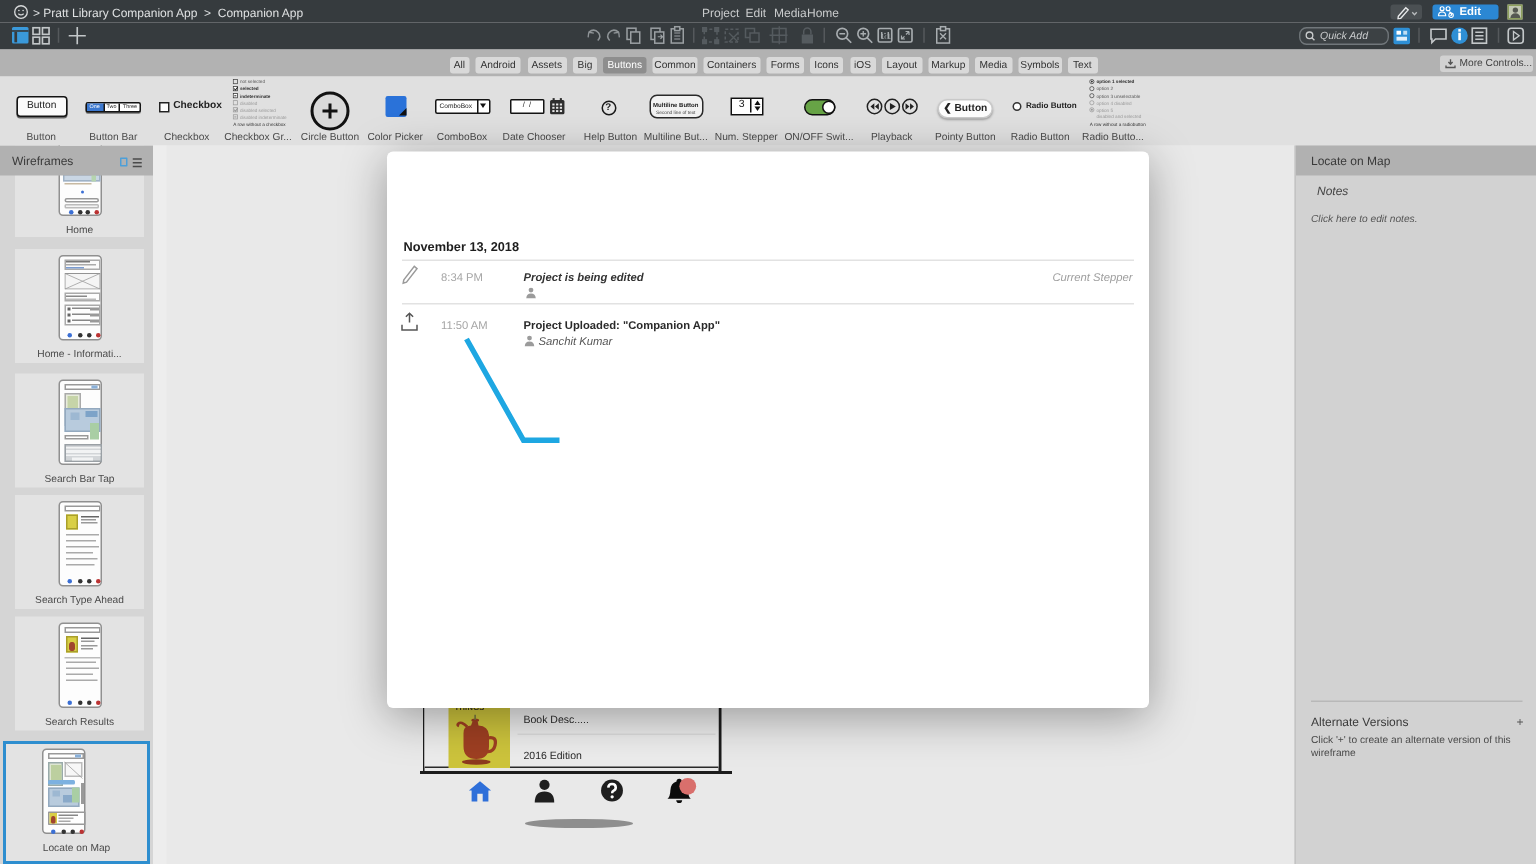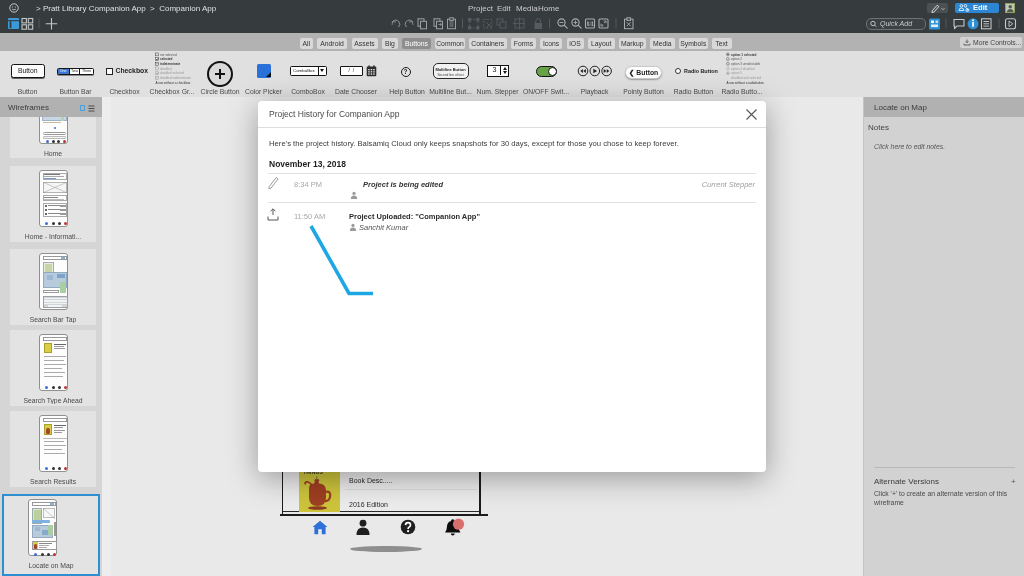--- a/index.html
+++ b/index.html
@@ -25,21 +25,21 @@
 </head>
 <body>
 
 <div class="abs" id="menubar">
   <svg class="abs" style="left:8.5px;top:3px" width="10" height="10" viewBox="0 0 10 10">
     <circle cx="5" cy="5" r="4.2" fill="none" stroke="#d7d9da" stroke-width="0.9"></circle>
     <circle cx="3.6" cy="4" r="0.55" fill="#d7d9da"></circle>
       <circle cx="6.4" cy="4" r="0.55" fill="#d7d9da"></circle>
     <path d="M3.2 6.2 Q5 7.6 6.8 6.2" fill="none" stroke="#d7d9da" stroke-width="0.8"></path>
   </svg>
-  <div class="abs crumb" style="left:36px">&gt;&nbsp;Pratt Library Companion App&nbsp; &gt;&nbsp; Companion App</div>
+  <div class="abs crumb" style="left:22px">&gt;&nbsp;Pratt Library Companion App&nbsp; &gt;&nbsp; Companion App</div>
   <div class="abs menu" style="left:468px">Project</div>
   <div class="abs menu" style="left:497px">Edit</div>
   <div class="abs menu" style="left:516px">Media</div>
   <div class="abs menu" style="left:538px">Home</div>
 
   <div class="abs" style="left:927px;top:2.5px;width:21px;height:10.5px;background:#4b5053;border-radius:2px;"></div>
   <svg class="abs" style="left:929px;top:3px" width="17" height="10" viewBox="0 0 17 10">
     <path d="M3.2 7.8 L8.2 2.2 L9.8 3.6 L4.8 9.2 L3 9.6 Z" fill="none" stroke="#e8eaeb" stroke-width="0.9"></path>
     <path d="M12.5 5.2 l1.5 1.6 1.5-1.6" fill="none" stroke="#b9bcbe" stroke-width="0.9"></path>
   </svg>
@@ -481,21 +481,21 @@
     <svg class="abs" style="left:88px;top:8px" width="7" height="7" viewBox="0 0 7 7">
         <path d="M0.5 1 h6 M0.5 3.5 h6 M0.5 6 h6" stroke="#4a4a4a" stroke-width="1"></path>
       </svg>
   </div>
 </div>
 
 <div class="abs" id="rightpanel" style="left:863px;top:97px;width:161px;height:479px;background:#d2d2d2;border-left:1px solid #c3c3c3;">
   <div class="abs" style="left:0;top:0;width:161px;height:20px;background:#b1b1b1;">
     <div class="abs" style="left:10px;top:6px;font-size:8px;color:#3a3a3a;">Locate on Map</div>
   </div>
-  <div class="abs" style="left:4px;top:26px;font-size:8px;color:#444;">Notes</div>
+  <div class="abs" style="left:14px;top:26px;font-size:8px;color:#444;font-style:italic;">Notes</div>
   <div class="abs" style="left:10px;top:46px;font-size:6.8px;color:#555;font-style:italic;">Click here to edit notes.</div>
   <div class="abs" style="left:10px;top:370px;width:141px;border-top:1px solid #b8b8b8;"></div>
   <div class="abs" style="left:10px;top:380px;font-size:8px;color:#3a3a3a;">Alternate Versions</div>
   <div class="abs" style="left:147px;top:380px;font-size:8px;color:#555;">+</div>
   <div class="abs" style="left:10px;top:392px;width:145px;font-size:6.8px;color:#4a4a4a;line-height:9px;">Click '+' to create an alternate version of this wireframe</div>
 </div>
 
 <div class="abs" style="left:102px;top:97px;width:9px;height:479px;background:#ededed;"></div>
 
 <div class="abs" id="wfbits">
@@ -537,35 +537,28 @@
   </svg>
   <svg class="abs" style="left:442px;top:518px" width="24" height="19" viewBox="0 0 24 19">
     <path d="M9 3 Q9 1.2 10.8 1.2 Q12.6 1.2 12.6 3 Q16.5 4 16.7 9 Q16.8 13 18.5 14.5 L3 14.5 Q4.8 13 4.9 9 Q5.1 4 9 3 Z" fill="#0c0c0c"></path>
     <path d="M8.8 15.5 L12.8 15.5 Q12.6 17.4 10.8 17.4 Q9 17.4 8.8 15.5 Z" fill="#0c0c0c"></path>
     <circle cx="16.5" cy="6.2" r="5.6" fill="#d96f6c"></circle>
   </svg>
   <div class="abs" style="left:350px;top:545.5px;width:72px;height:6.5px;border-radius:50%;background:#8e8e8e;"></div>
 </div>
 
 <div class="abs" id="modal" style="left:258px;top:101px;width:508px;height:371px;background:#fff;border-radius:4px;box-shadow:0 6px 30px rgba(0,0,0,0.35);">
-  <div class="abs" style="left:0;top:0;width:508px;height:27px;border-bottom:1px solid #ddd;">
-    <div class="abs" style="left:11px;top:8px;font-size:8.5px;color:#4a4a4a;">Project History for Companion App</div>
-    <svg class="abs" style="left:487px;top:7px" width="13" height="13" viewBox="0 0 13 13">
-      <path d="M1.5 1.5 L11.5 11.5 M11.5 1.5 L1.5 11.5" stroke="#555" stroke-width="1.1"></path>
-    </svg>
-  </div>
-  <div class="abs" style="left:11px;top:38px;font-size:7.7px;color:#3c3c3c;white-space:nowrap;">Here's the project history. Balsamiq Cloud only keeps snapshots for 30 days, except for those you chose to keep forever.</div>
   <div class="abs" style="left:11px;top:58px;font-size:8.5px;font-weight:bold;color:#1e1e1e;">November 13, 2018</div>
   <div class="abs" style="left:10px;top:71.5px;width:488px;border-top:1px solid #e2e2e2;"></div>
 
   <svg class="abs" style="left:9px;top:75px" width="13" height="14" viewBox="0 0 13 14">
     <path d="M2.2 10.6 L9.2 1.6 L11 3.1 L4 12.1 L1.8 12.8 Z" fill="none" stroke="#9a9a9a" stroke-width="1"></path>
   </svg>
   <div class="abs" style="left:36px;top:79px;font-size:7.5px;color:#a6a6a6;">8:34 PM</div>
-  <div class="abs" style="left:91px;top:78.5px;font-size:7.5px;font-weight:bold;font-style:italic;color:#333;margin-left:14px;">Project is being edited</div>
+  <div class="abs" style="left:91px;top:78.5px;font-size:7.5px;font-weight:bold;font-style:italic;color:#333;">Project is being edited</div>
   <div class="abs" style="right:11px;top:79px;font-size:7.5px;font-style:italic;color:#9e9e9e;">Current Stepper</div>
   <svg class="abs" style="left:92px;top:90px" width="8" height="8" viewBox="0 0 8 8">
     <circle cx="4" cy="2.4" r="1.6" fill="#9b9b9b"></circle>
       <path d="M0.8 8 Q1 4.6 4 4.6 Q7 4.6 7.2 8 Z" fill="#9b9b9b"></path>
   </svg>
   <div class="abs" style="left:10px;top:100.5px;width:488px;border-top:1px solid #e2e2e2;"></div>
 
   <svg class="abs" style="left:9px;top:107px" width="12" height="13" viewBox="0 0 12 13">
     <path d="M6 1 L6 7 M3.6 3.2 L6 0.8 L8.4 3.2 M1 8.5 L1 12 L11 12 L11 8.5" fill="none" stroke="#555" stroke-width="1"></path>
   </svg>

